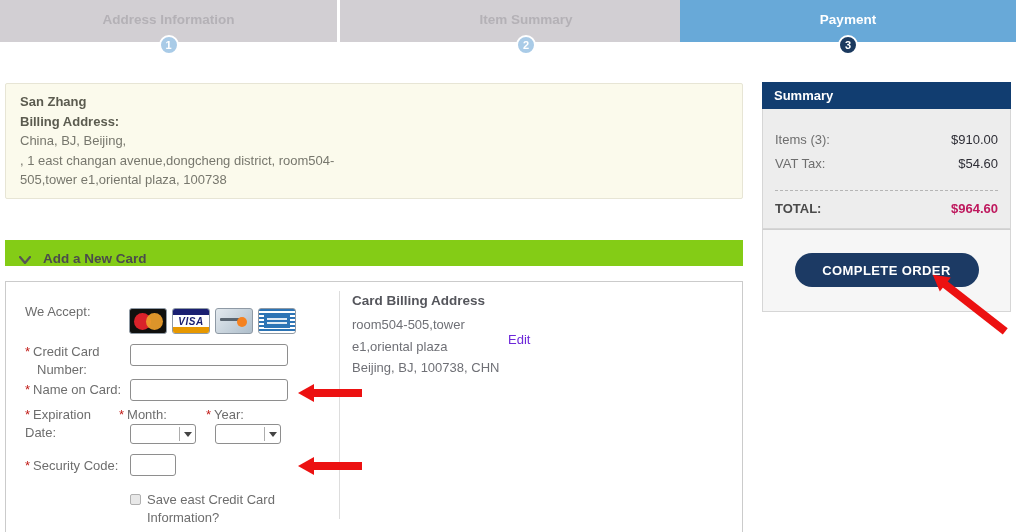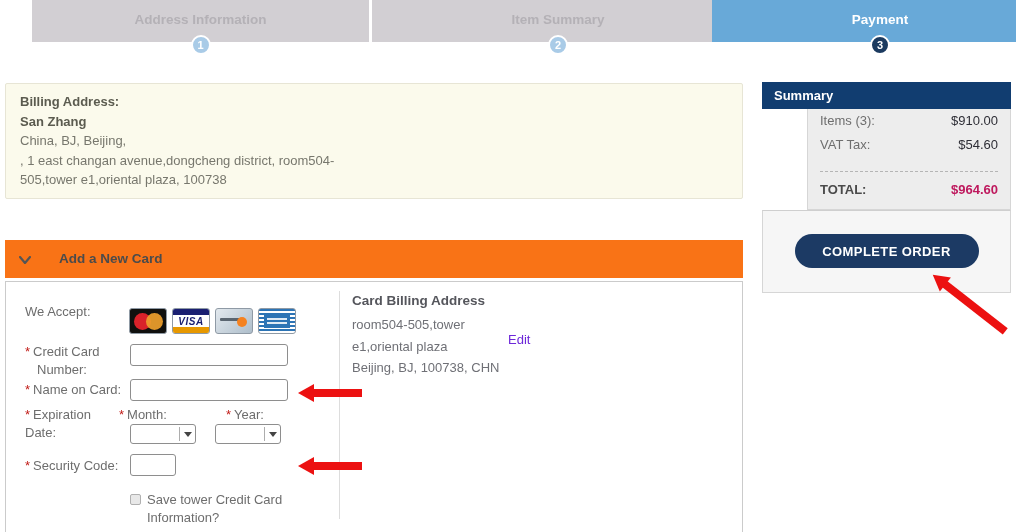--- a/index.html
+++ b/index.html
@@ -1,50 +1,50 @@
 <!DOCTYPE html>
 <html><head>
 <meta charset="utf-8">
 <style>
   html,body{margin:0;padding:0;background:#fff;}
   .page{position:relative;width:1016px;height:532px;background:#ffffff;overflow:hidden;
         font-family:"Liberation Sans","DejaVu Sans",sans-serif;font-size:13px;-webkit-font-smoothing:antialiased;}
 
   
   .tab{position:absolute;top:0;height:42px;background:#d2cfd3;color:#b4b1b6;font-weight:bold;
-       text-align:center;line-height:40px;font-size:13.5px;cursor:pointer;margin-left:32px;}
+       text-align:center;line-height:40px;font-size:13.5px;cursor:pointer;}
   .tab.active{background:#68a9d8;color:#ffffff;}
   .step-badge{position:absolute;left:50%;transform:translateX(-50%);top:35px;width:20px;height:20px;
        border-radius:50%;background:#a9cbe7;border:2px solid #ffffff;color:#fff;font-size:11px;
        line-height:16px;font-weight:bold;box-sizing:border-box;text-align:center;}
   .tab.active .step-badge{background:#1b3a5f;}
 
   
   .billing{position:absolute;left:5px;top:83px;width:738px;height:116px;box-sizing:border-box;
        background:#fbfaec;border:1px solid #e7e5d5;border-radius:2px;padding:8px 14px;
        color:#77776d;line-height:19.5px;}
   .billing .bold{font-weight:bold;color:#5b5b4f;}
 
   
   .summary{position:absolute;left:762px;top:82px;width:249px;}
   .summary-header{height:27px;background:#113d70;color:#fff;font-weight:bold;
        padding-left:12px;line-height:27px;font-size:13px;}
-  .summary-body{background:#ededed;border:1px solid #d6d6d6;border-top:none;padding-top:0;margin-left:45px;}
+  .summary-body{background:#ededed;border:1px solid #d6d6d6;border-top:none;padding-top:19px;}
   .srow{display:flex;justify-content:space-between;padding:2px 12px;color:#6e6e6e;line-height:20px;}
   .srow .val{font-weight:normal;color:#2e2e36;}
   .ssep{border-top:1px dashed #b5b5b5;margin:14px 12px 2px;}
   .trow{display:flex;justify-content:space-between;padding:8px 12px 12px;font-weight:bold;color:#4a4a4a;}
   .trow .val{color:#be185d;}
   .summary-action{background:#f6f6f6;border:1px solid #d6d6d6;border-top:1px solid #cfcfcf;height:81px;}
   .complete{display:block;margin:23px auto 0;width:184px;height:34px;border-radius:17px;
        background:#1c3a64;color:#fff;font-weight:bold;border:none;font-size:13px;letter-spacing:.4px;cursor:pointer;}
 
   
-  .addcard-header{position:absolute;left:5px;top:240px;width:738px;height:38px;box-sizing:border-box;
-       background:#f97316;line-height:38px;cursor:pointer;padding-left:16px;}
+  .addcard-header{position:absolute;left:5px;top:240px;width:738px;height:26px;box-sizing:border-box;
+       background:#84cc16;line-height:38px;cursor:pointer;}
   .addcard-header .chev{position:absolute;left:14px;top:16px;width:12px;height:8px;}
   .addcard-header .hlabel{margin-left:38px;font-weight:bold;color:#4b4b4b;font-size:13.5px;}
   .addcard-panel{position:absolute;left:5px;top:281px;width:738px;height:253px;box-sizing:border-box;
        background:#fff;border:1px solid #cbcbcb;border-bottom:none;}
   .vdivider{position:absolute;left:339px;top:291px;width:1px;height:228px;background:#dddddd;}
 
   .flabel{position:absolute;color:#6d6d6d;line-height:18px;}
   .req{color:#c11b17;margin-right:3px;}
   .hang{padding-left:12px;text-indent:-12px;}
   .tinput{position:absolute;border:1px solid #8e8e8e;border-radius:3px;background:#fff;box-sizing:border-box;
@@ -101,22 +101,22 @@
   <div class="tab" style="left:340px;width:372px;">
     <span>Item Summary</span>
     <span class="step-badge">2</span>
   </div>
   <div class="tab active" style="left:680px;width:336px;">
     <span>Payment</span>
     <span class="step-badge">3</span>
   </div>
 
   <div class="billing">
+    <div class="bold">San Zhang</div>
     <div class="bold">Billing Address:</div>
-    <div class="bold">San Zhang</div>
     <div>China, BJ, Beijing,</div>
     <div>, 1 east changan avenue,dongcheng district, room504-</div>
     <div>505,tower e1,oriental plaza, 100738</div>
   </div>
 
   <div class="summary">
     <div class="summary-header">Summary</div>
     <div class="summary-body">
       <div class="srow">
         <span>Items (3):</span>
@@ -177,38 +177,38 @@
   </div>
   <input class="tinput" style="left: 130px; top: 379px; width: 158px; height: 22px;">
 
   <div class="flabel hang" style="left:25px;top:406px;width:80px;">
     <span class="req">*</span><span>Expiration</span>
     <div>Date:</div>
   </div>
   <div class="flabel" style="left:119px;top:406px;">
     <span class="req">*</span><span>Month:</span>
   </div>
-  <div class="flabel" style="left:206px;top:406px;margin-left:20px;">
+  <div class="flabel" style="left:206px;top:406px;">
     <span class="req">*</span><span>Year:</span>
   </div>
   <div class="fselect" style="left:130px;top:424px;width:66px;height:20px;">
       <span class="dd"></span>
     </div>
   <div class="fselect" style="left:215px;top:424px;width:66px;height:20px;">
       <span class="dd"></span>
     </div>
 
   <div class="flabel hang" style="left:25px;top:457px;width:120px;">
     <span class="req">*</span><span>Security Code:</span>
   </div>
   <input class="tinput" style="left: 130px; top: 454px; width: 46px; height: 22px;">
 
   <div class="checkbox" style="left:130px;top:494px;"></div>
   <div class="flabel" style="left:147px;top:491px;width:160px;">
-    <div>Save tower Credit Card</div>
+    <div>Save east Credit Card</div>
     <div>Information?</div>
   </div>
 
   <div class="cba-head">Card Billing Address</div>
   <div class="cba-lines">
     <div>room504-505,tower</div>
     <div>e1,oriental plaza</div>
     <div>Beijing, BJ, 100738, CHN</div>
   </div>
   <div class="edit-link">Edit</div>

